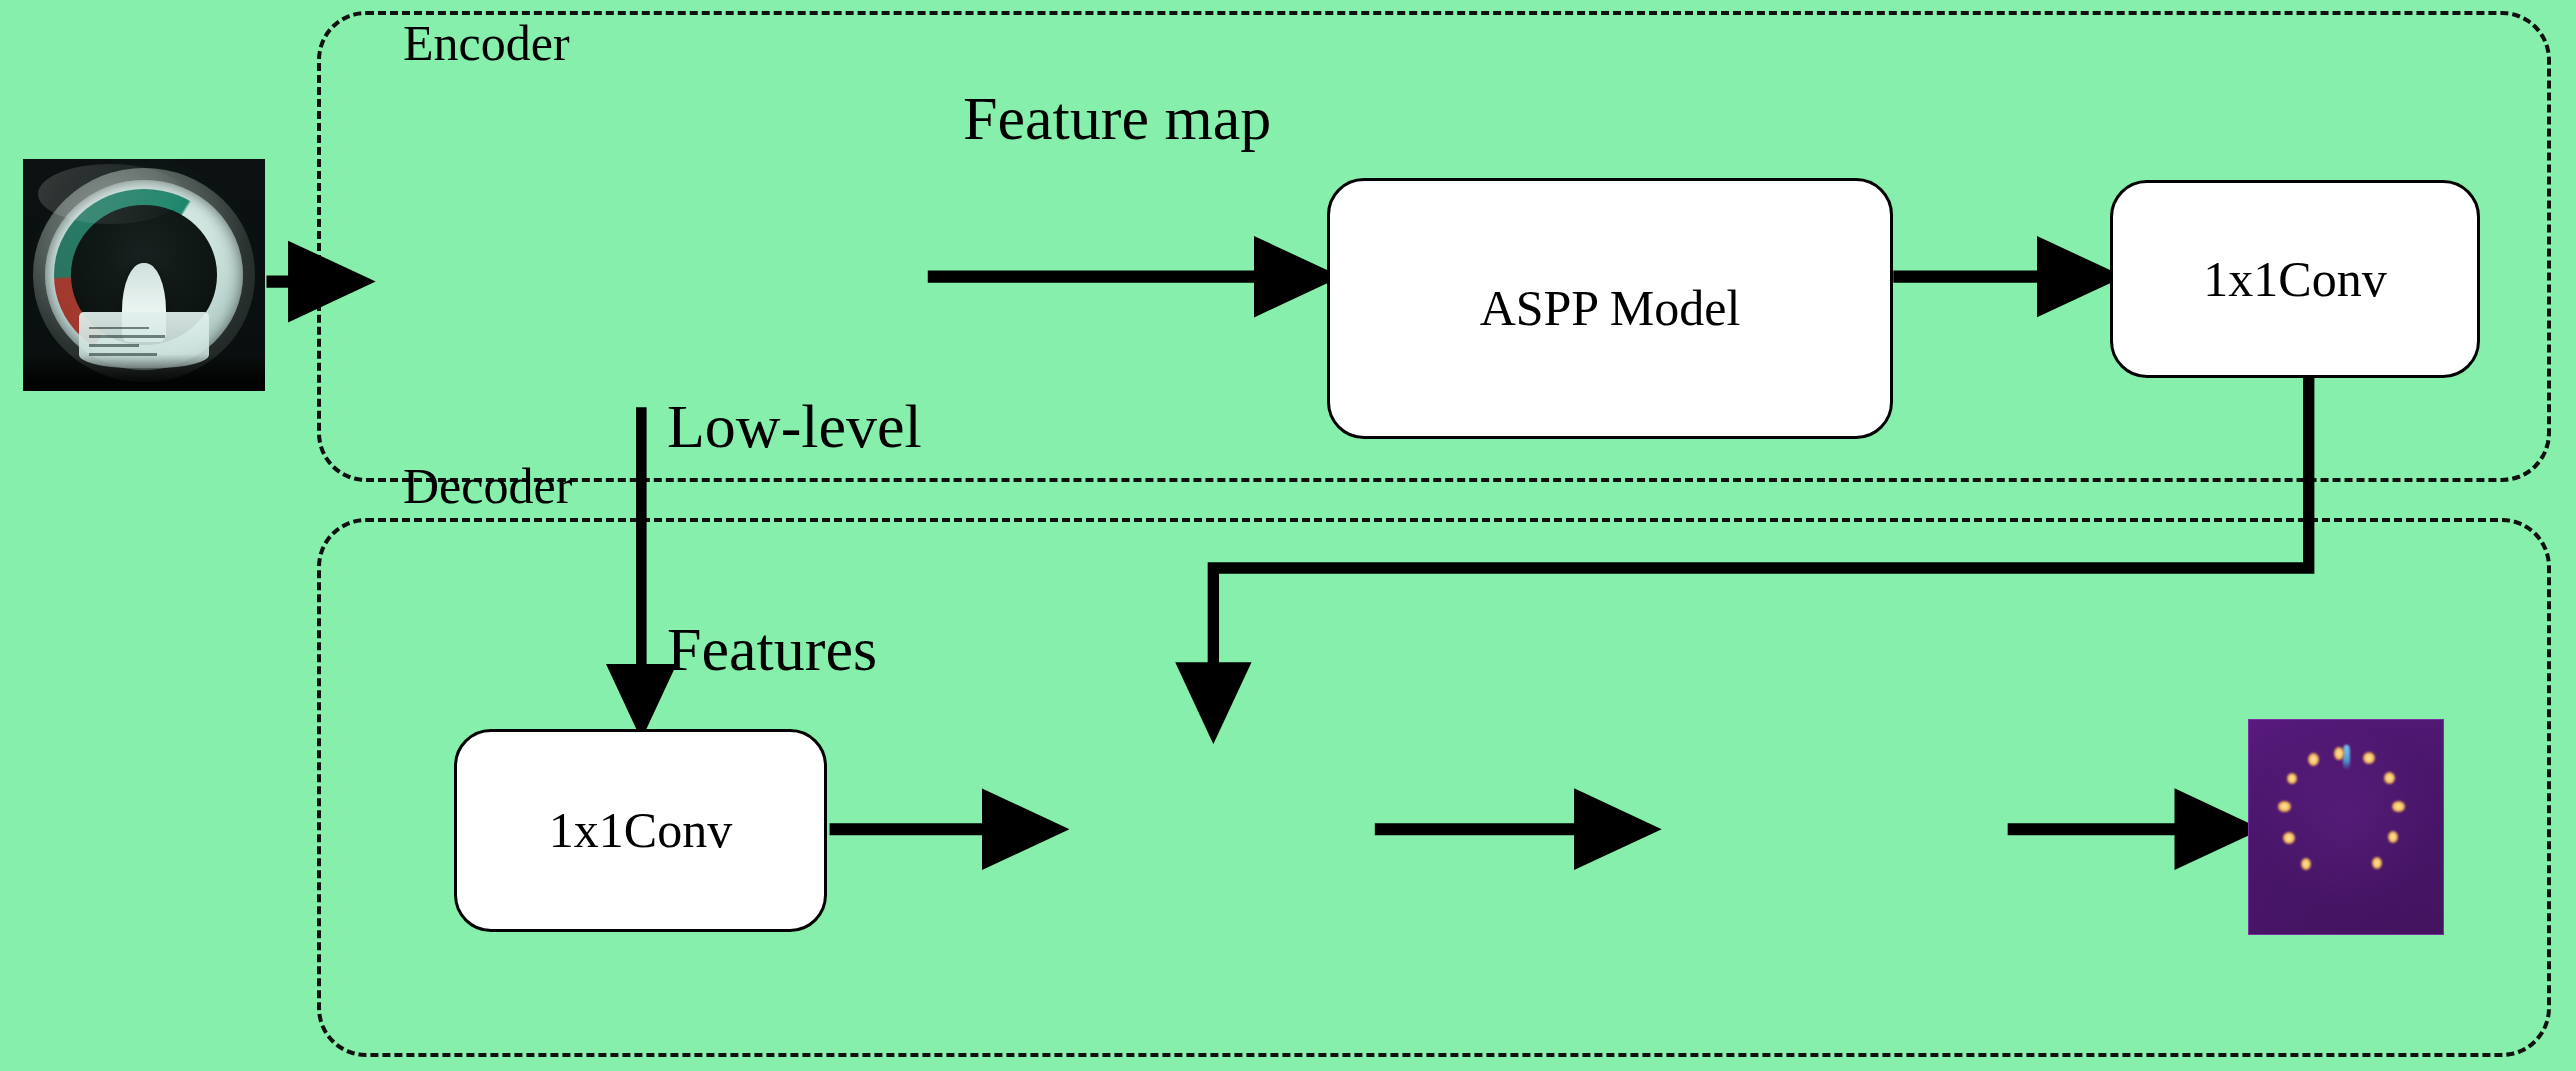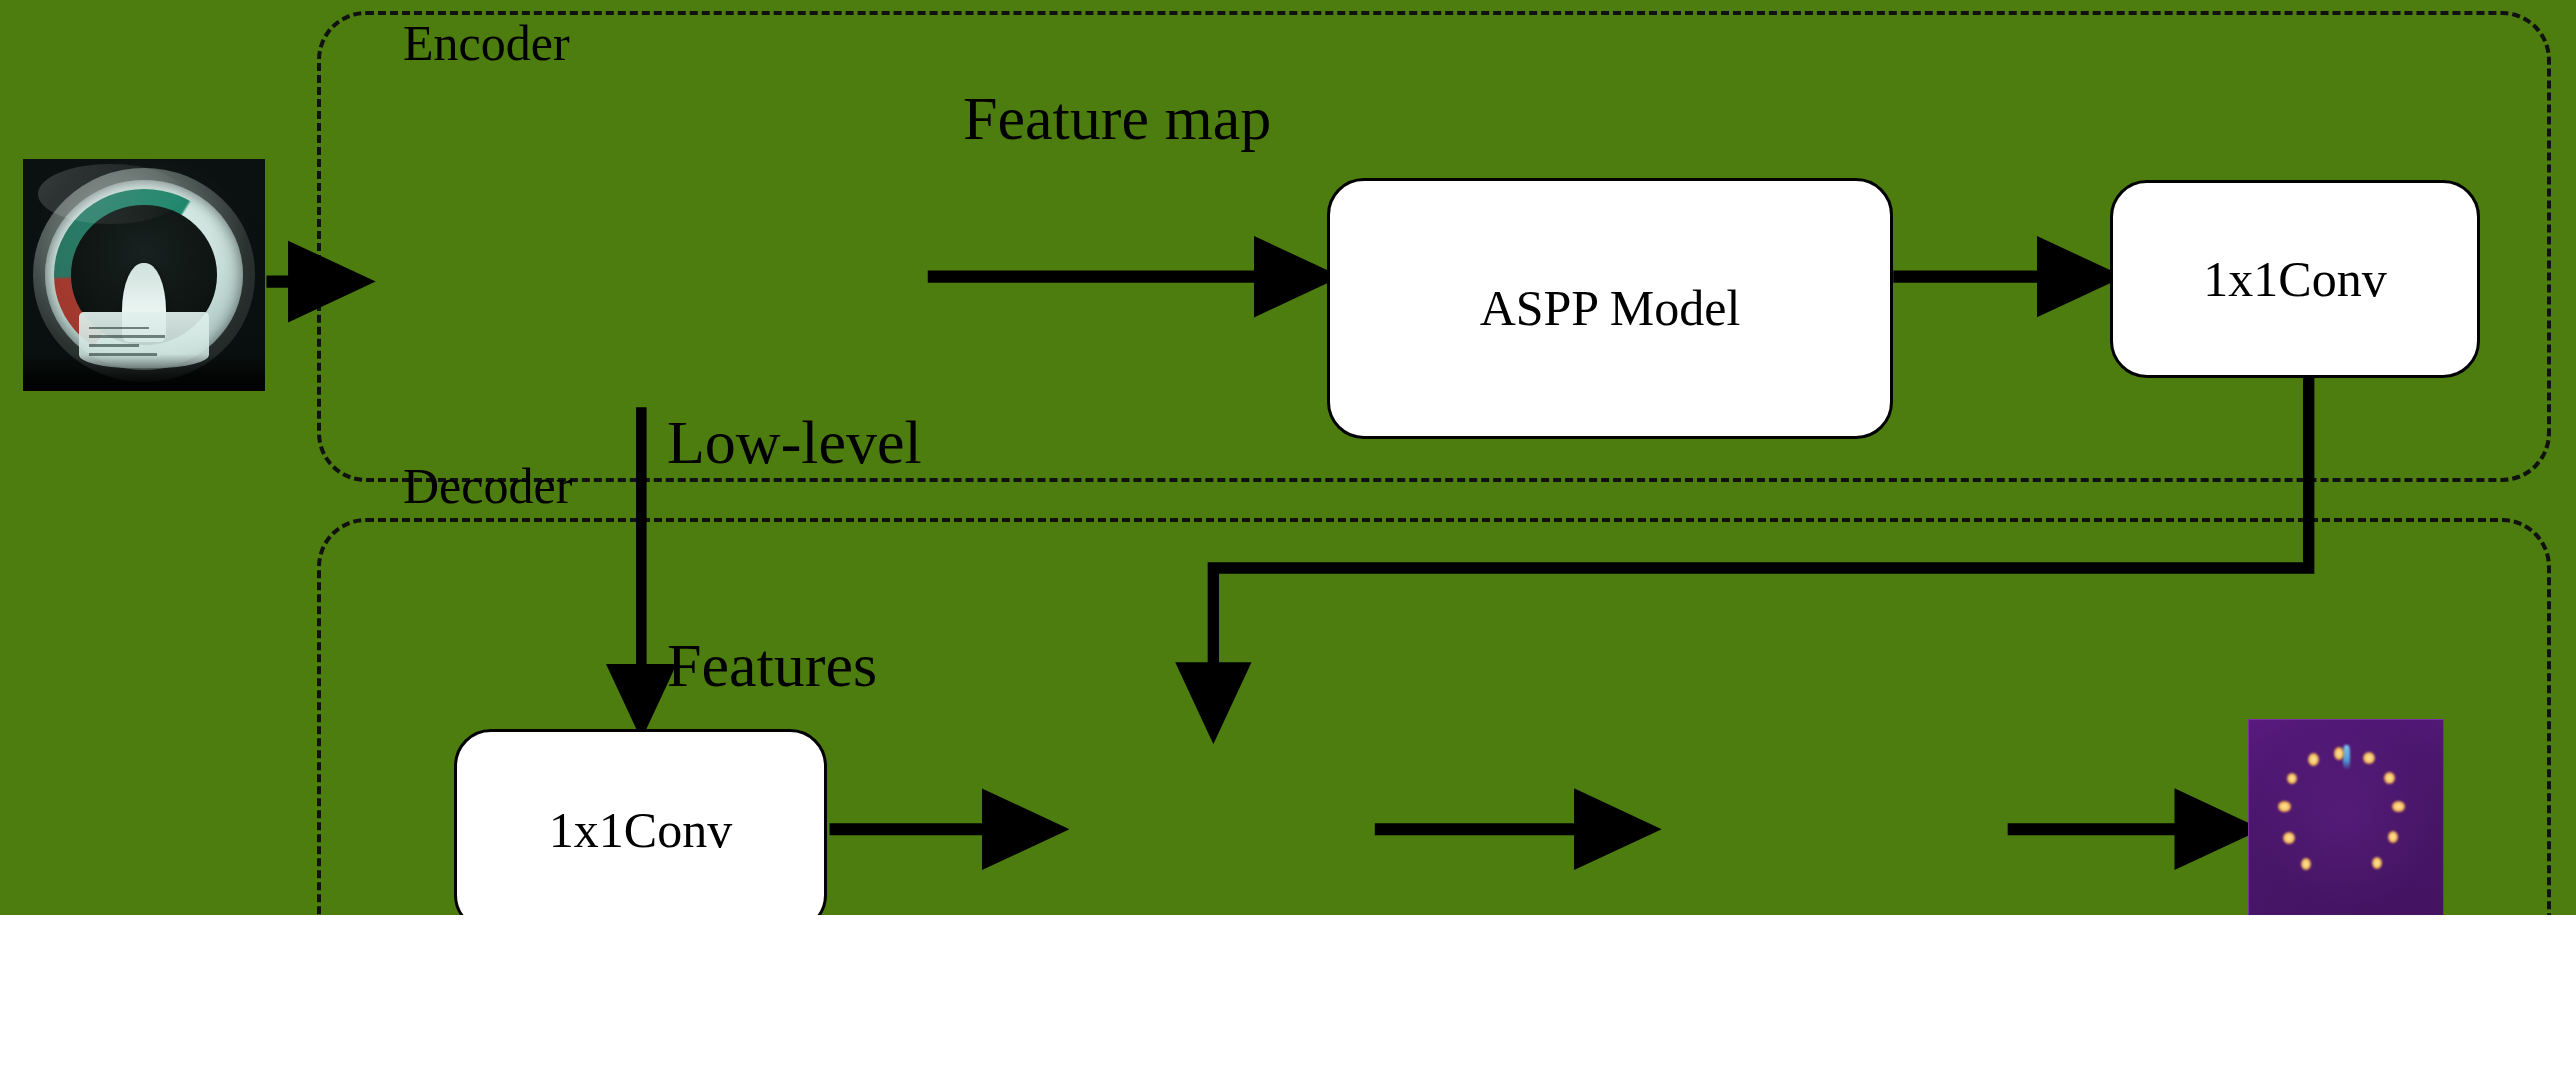--- a/index.html
+++ b/index.html
@@ -8,22 +8,22 @@
     padding: 0;
     background: #ffffff;
   }
   body {
     font-family: "Liberation Serif", "DejaVu Serif", serif;
     color: #000000;
   }
   #stage {
     position: relative;
     width: 2576px;
-    height: 915px;
-    background: #4d7c0f;
+    height: 1071px;
+    background: #86efac;
     overflow: hidden;
   }
 
   
   .group-box {
     position: absolute;
     border: 4px dashed #111111;
     border-radius: 49px;
     box-sizing: border-box;
     background: transparent;
@@ -66,21 +66,21 @@
 
   
   .flow-label {
     position: absolute;
     font-size: 62px;
     line-height: 1.2;
     white-space: pre;
     color: #000;
   }
   #label-feature-map { left: 963px; top: 81px; }
-  #label-low-level   { left: 667px;  top: 256px; font-family: Liberation Serif, serif; }
+  #label-low-level   { left: 667px;  top: 240px; font-family: Liberation Serif, serif; }
 
   
   #wires { position: absolute; left: 0; top: 0; width: 2576px; height: 1071px; z-index: 2; }
 
   
   #input-photo {
     position: absolute;
     left: 23px; top: 159px; width: 242px; height: 232px;
     overflow: hidden;
     background: #0b1412;

